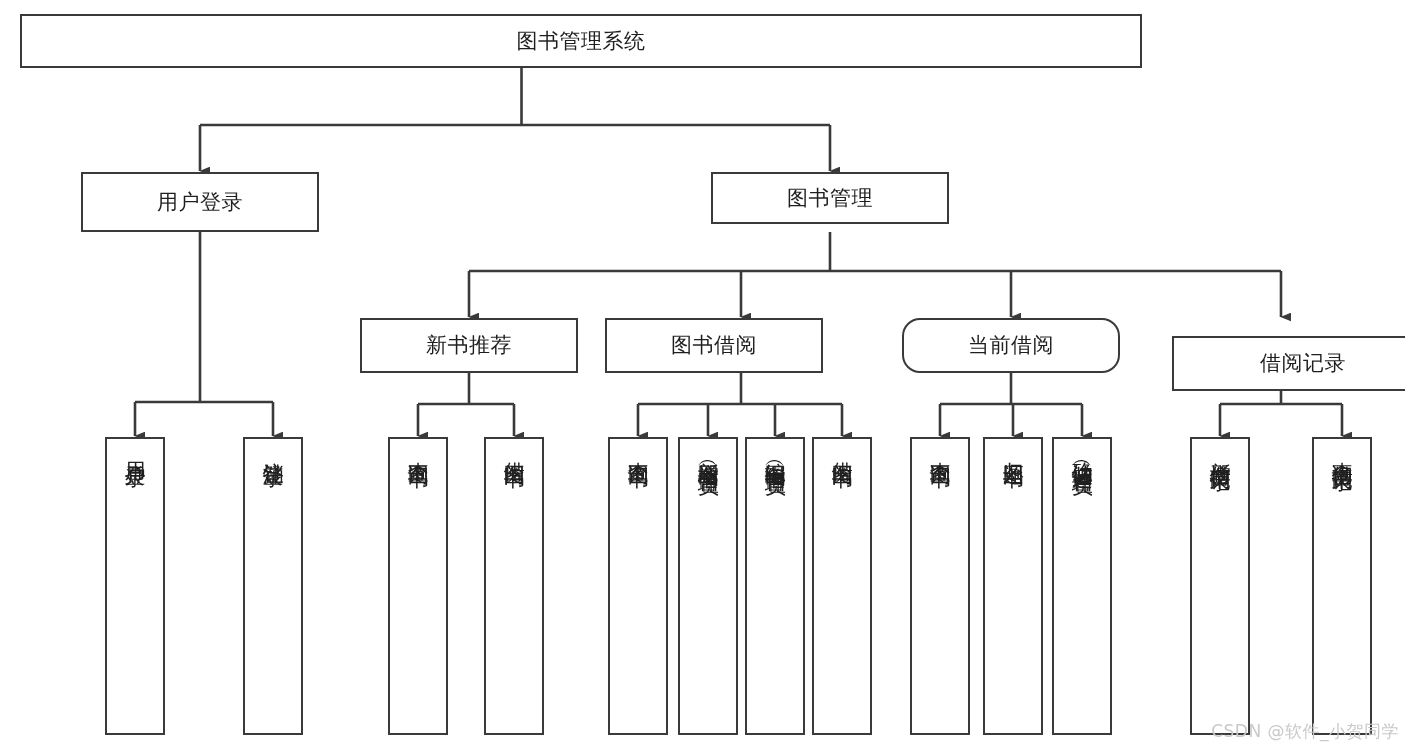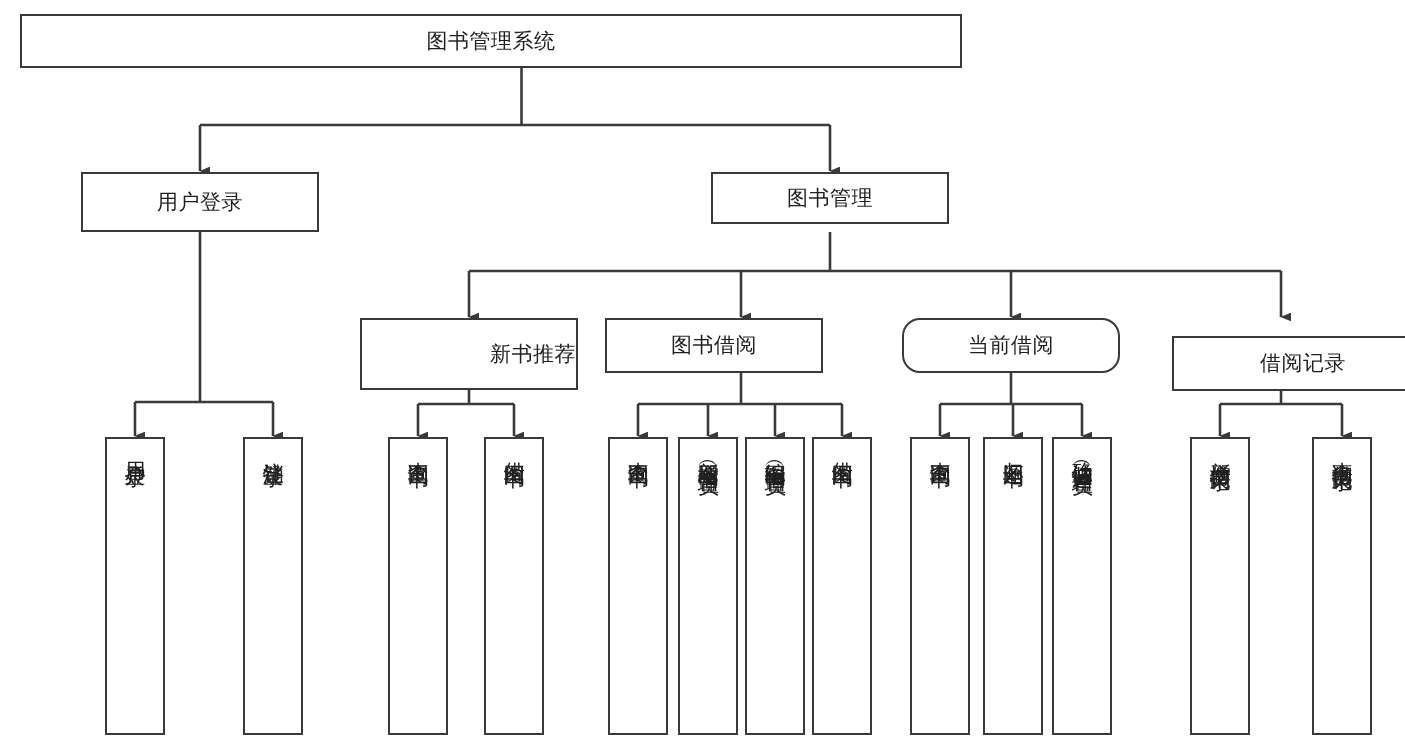--- a/index.html
+++ b/index.html
@@ -111,30 +111,30 @@
         <path d="M 1013 404 L 1013 436" marker-end="url(#arrowhead)"></path>
         <path d="M 1082 404 L 1082 436" marker-end="url(#arrowhead)"></path>
         <path d="M 1281 373 L 1281 404"></path>
         <path d="M 1220 404 L 1342 404"></path>
         <path d="M 1220 404 L 1220 436" marker-end="url(#arrowhead)"></path>
         <path d="M 1342 404 L 1342 436" marker-end="url(#arrowhead)"></path>
       </g>
   </svg>
 
   <div id="nodes-layer">
-      <div class="node horiz" style="left: 20px; top: 14px; width: 942px; height: 54px;">
+      <div class="node horiz" style="left: 20px; top: 14px; width: 1122px; height: 54px;">
         <span class="label">图书管理系统</span>
       </div>
       <div class="node horiz" style="left: 81px; top: 172px; width: 238px; height: 60px;">
         <span class="label">用户登录</span>
       </div>
       <div class="node horiz" style="left: 711px; top: 172px; width: 238px; height: 52px;">
         <span class="label">图书管理</span>
       </div>
-      <div class="node horiz" style="left: 360px; top: 318px; width: 218px; height: 72px; justify-content: flex-end;">
+      <div class="node horiz" style="left: 360px; top: 318px; width: 218px; height: 55px;">
         <span class="label">新书推荐</span>
       </div>
       <div class="node horiz" style="left: 605px; top: 318px; width: 218px; height: 55px;">
         <span class="label">图书借阅</span>
       </div>
       <div class="node horiz" style="left: 902px; top: 318px; width: 218px; height: 55px; border-radius: 18px;">
         <span class="label">当前借阅</span>
       </div>
       <div class="node horiz" style="left: 1172px; top: 336px; width: 262px; height: 55px;">
         <span class="label">借阅记录</span>
@@ -173,13 +173,14 @@
         <span class="label">确认归还（管理员）</span>
       </div>
       <div class="node vert" style="left: 1190px; top: 437px; width: 60px; height: 298px;">
         <span class="label">新增借阅记录</span>
       </div>
       <div class="node vert" style="left: 1312px; top: 437px; width: 60px; height: 298px;">
         <span class="label">查询借阅记录</span>
       </div>
     </div>
 
+  <div class="watermark">CSDN @软件_小贺同学</div>
 </div>
 
 </body></html>

